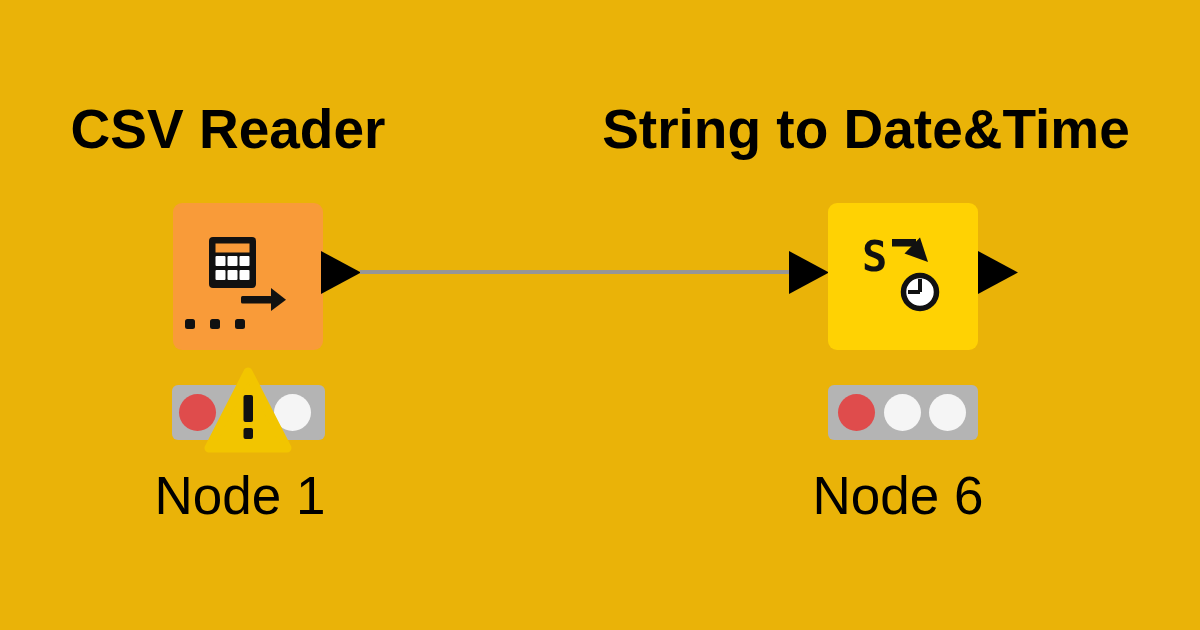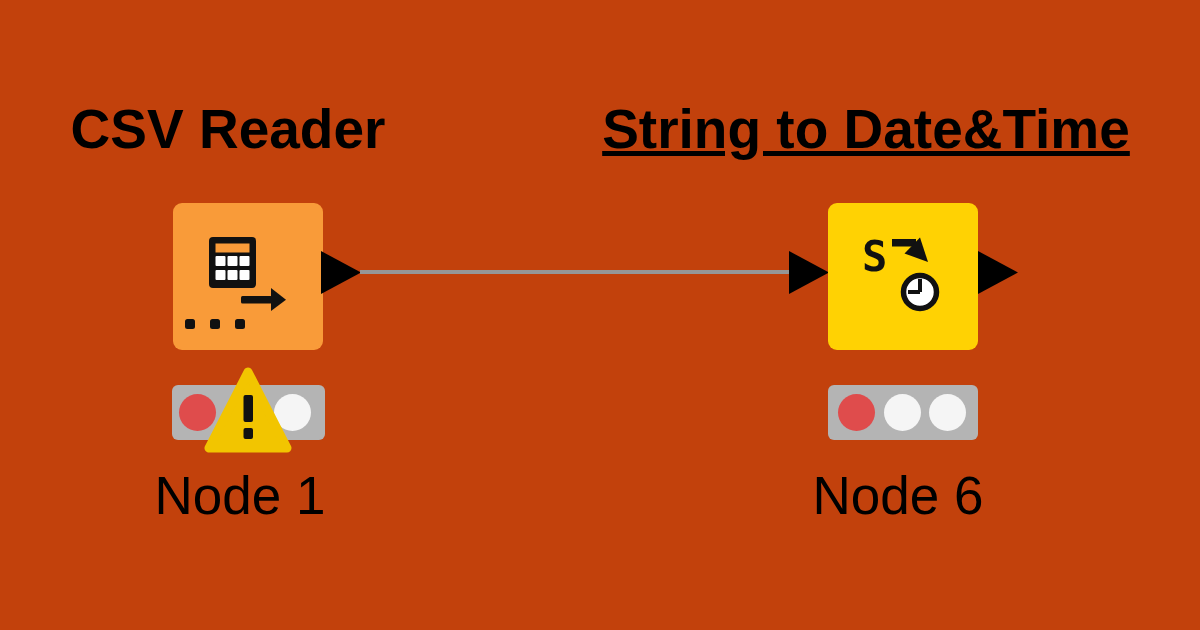--- a/index.html
+++ b/index.html
@@ -1,37 +1,37 @@
 <!DOCTYPE html>
 <html><head>
 <meta charset="utf-8">
 <style>
   * { margin: 0; padding: 0; box-sizing: border-box; }
   html, body { background: #ffffff; }
   #scene {
     position: relative;
     width: 1200px;
     height: 630px;
-    background: #c2410c;
+    background: #eab308;
     overflow: hidden;
     font-family: "Liberation Sans", sans-serif;
   }
   .node-title {
     position: absolute;
     width: 600px;
     top: 101px;
     text-align: center;
     font-size: 55px;
     font-weight: 700;
     line-height: 56px;
     color: #000000;
     white-space: nowrap;
   }
   #title-node1 { left: -72px; }
-  #title-node2 { left: 566px; text-decoration: underline; }
+  #title-node2 { left: 566px; }
   .node-name {
     position: absolute;
     width: 600px;
     top: 469px;
     text-align: center;
     font-size: 53px;
     font-weight: 400;
     line-height: 54px;
     color: #000000;
     white-space: nowrap;

